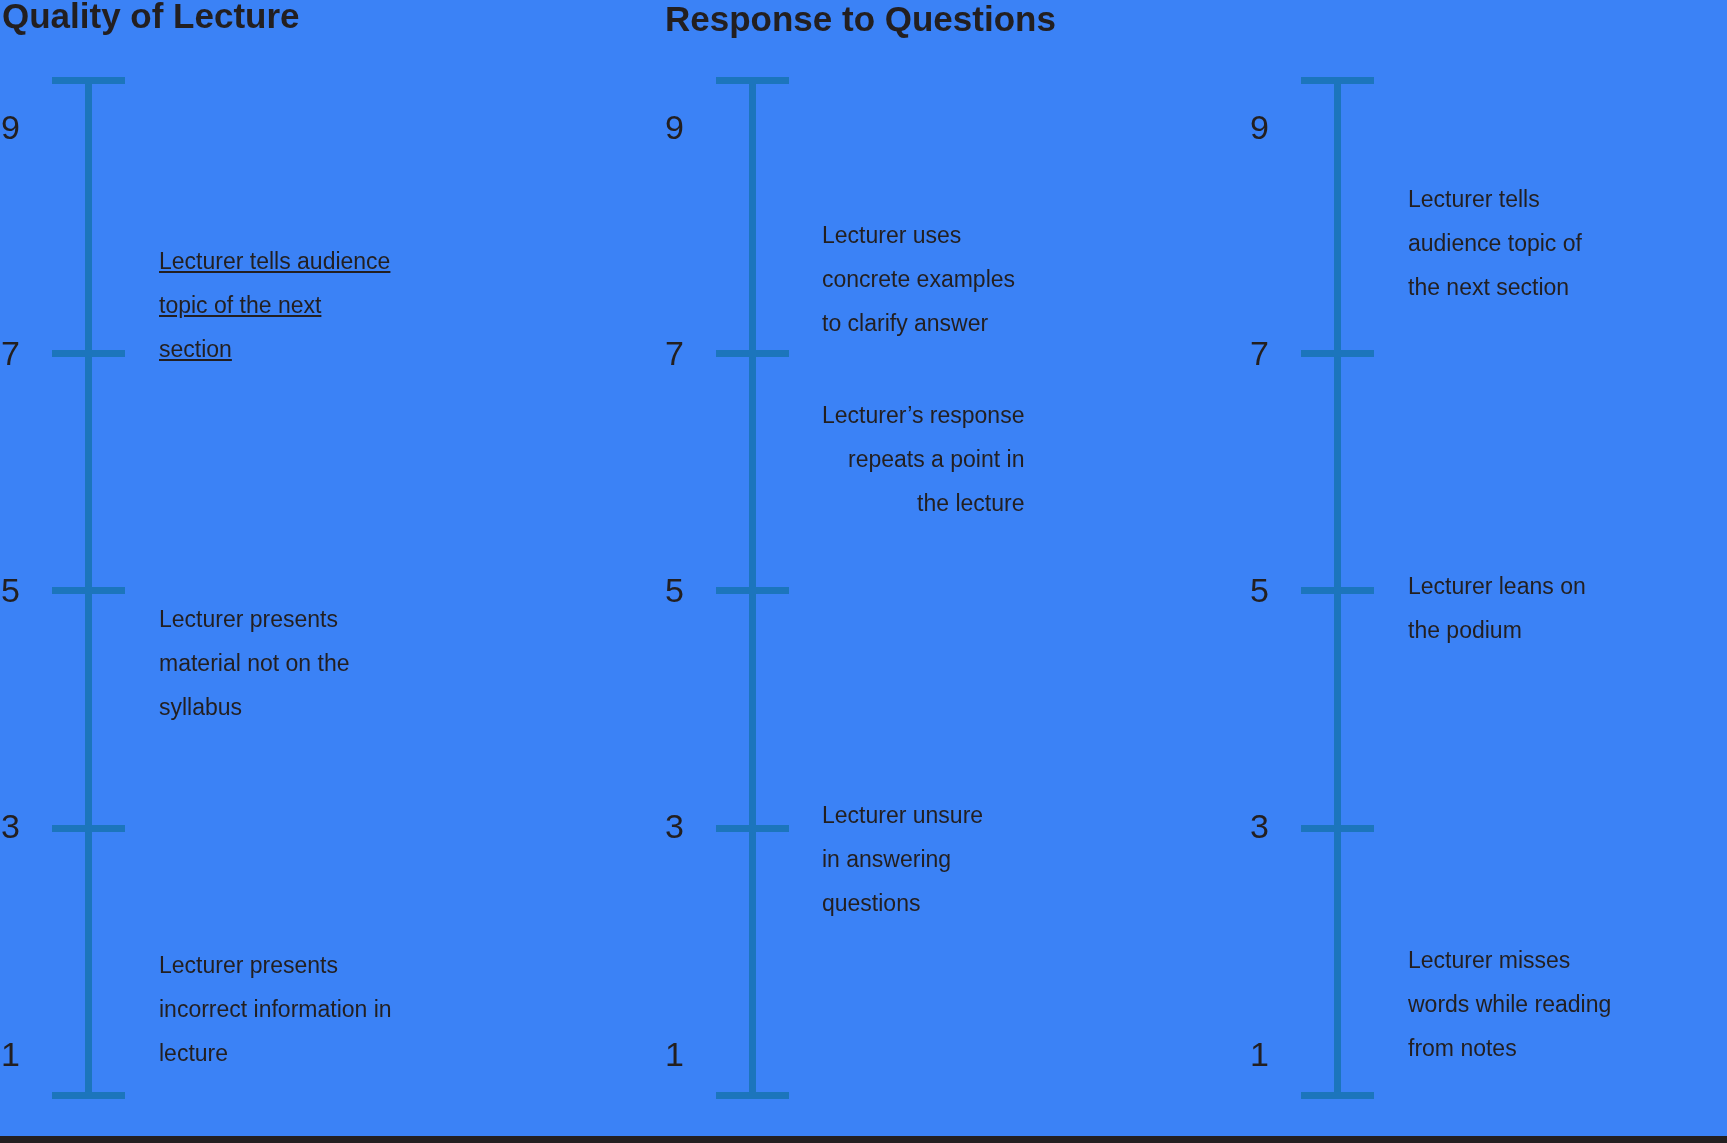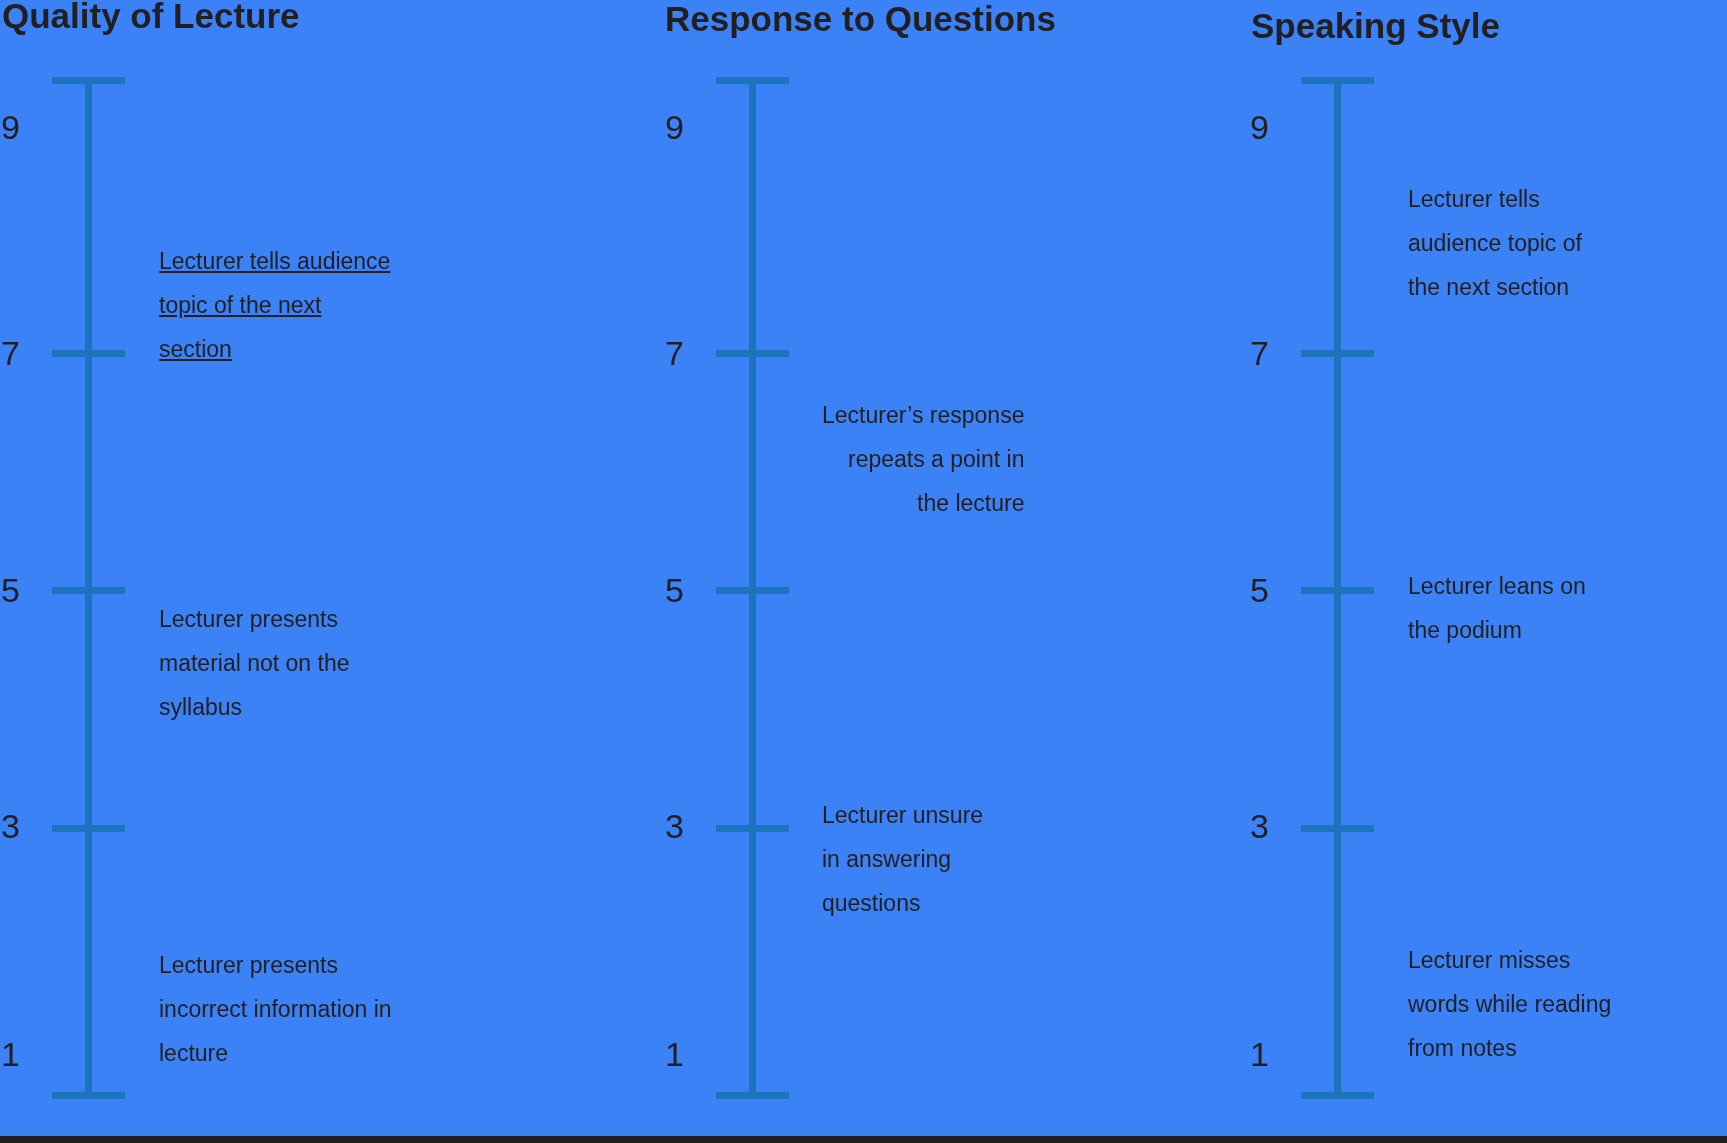--- a/index.html
+++ b/index.html
@@ -92,27 +92,29 @@
     <div class="axis-cap" style="left: 715.5px; top: 77px;"></div>
     <div class="axis-cap" style="left: 715.5px; top: 1092px;"></div>
     <div class="axis-tick" style="left: 715.5px; top: 350px;"></div>
     <div class="axis-tick" style="left: 715.5px; top: 587px;"></div>
     <div class="axis-tick" style="left: 715.5px; top: 825px;"></div>
     <div class="tick-label" style="left: 594px; top: 105px;">9</div>
     <div class="tick-label" style="left: 594px; top: 331px;">7</div>
     <div class="tick-label" style="left: 594px; top: 568px;">5</div>
     <div class="tick-label" style="left: 594px; top: 804px;">3</div>
     <div class="tick-label" style="left: 594px; top: 1032px;">1</div>
+    <div class="anchor-text" style="left: 822px; top: 213px;">Lecturer uses
+concrete examples
+to clarify answer</div>
     <div class="anchor-text" style="left: 822px; top: 393px; text-align: right;">Lecturer’s response
 repeats a point in
 the lecture</div>
     <div class="anchor-text" style="left: 822px; top: 793px;">Lecturer unsure
 in answering
 questions</div>
-    <div class="scale-title" style="left: 1251px; top: 4px;">Speaking Style</div>
     <div class="axis-line" style="left: 1333.5px; top: 77px; height: 1022px;"></div>
     <div class="axis-cap" style="left: 1300.5px; top: 77px;"></div>
     <div class="axis-cap" style="left: 1300.5px; top: 1092px;"></div>
     <div class="axis-tick" style="left: 1300.5px; top: 350px;"></div>
     <div class="axis-tick" style="left: 1300.5px; top: 587px;"></div>
     <div class="axis-tick" style="left: 1300.5px; top: 825px;"></div>
     <div class="tick-label" style="left: 1179px; top: 105px;">9</div>
     <div class="tick-label" style="left: 1179px; top: 331px;">7</div>
     <div class="tick-label" style="left: 1179px; top: 568px;">5</div>
     <div class="tick-label" style="left: 1179px; top: 804px;">3</div>

